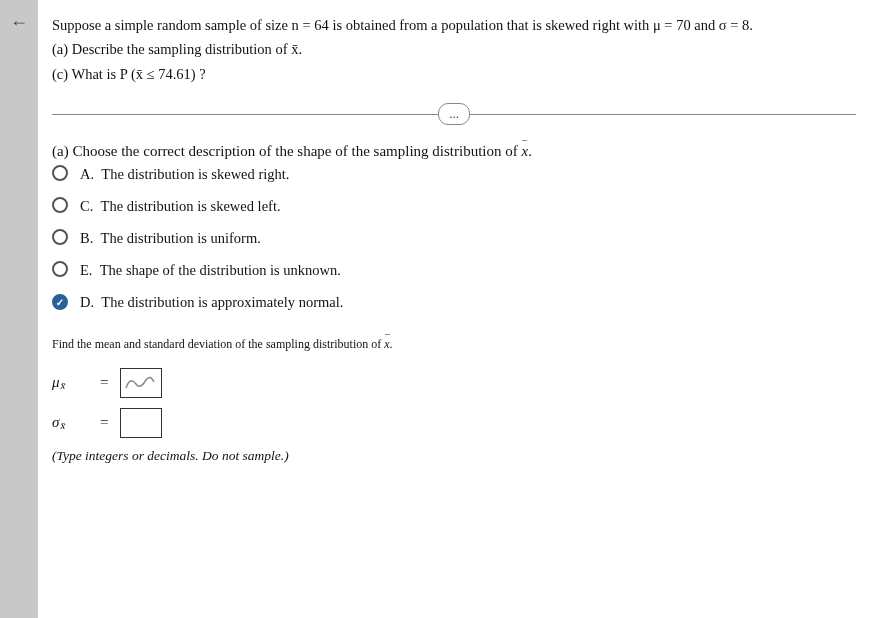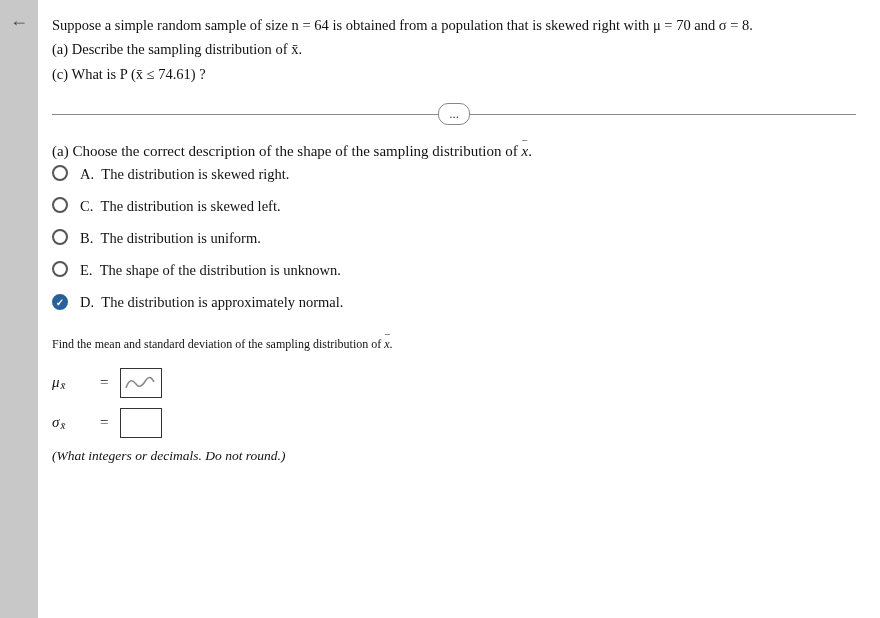--- a/index.html
+++ b/index.html
@@ -290,16 +290,16 @@
 
     <div class="formula-row">
       <span class="formula-label">
         <span class="sigma-symbol">σ</span>
           <span class="formula-subscript">x̄</span>
       </span>
       <span class="equals-sign">=</span>
       <input class="input-box" type="text" value="" style="">
     </div>
 
-    <div class="type-note">(What integers or decimals. Do not round.)</div>
+    <div class="type-note">(Type integers or decimals. Do not sample.)</div>
 
   </div>
 </div>
 
 </body></html>

